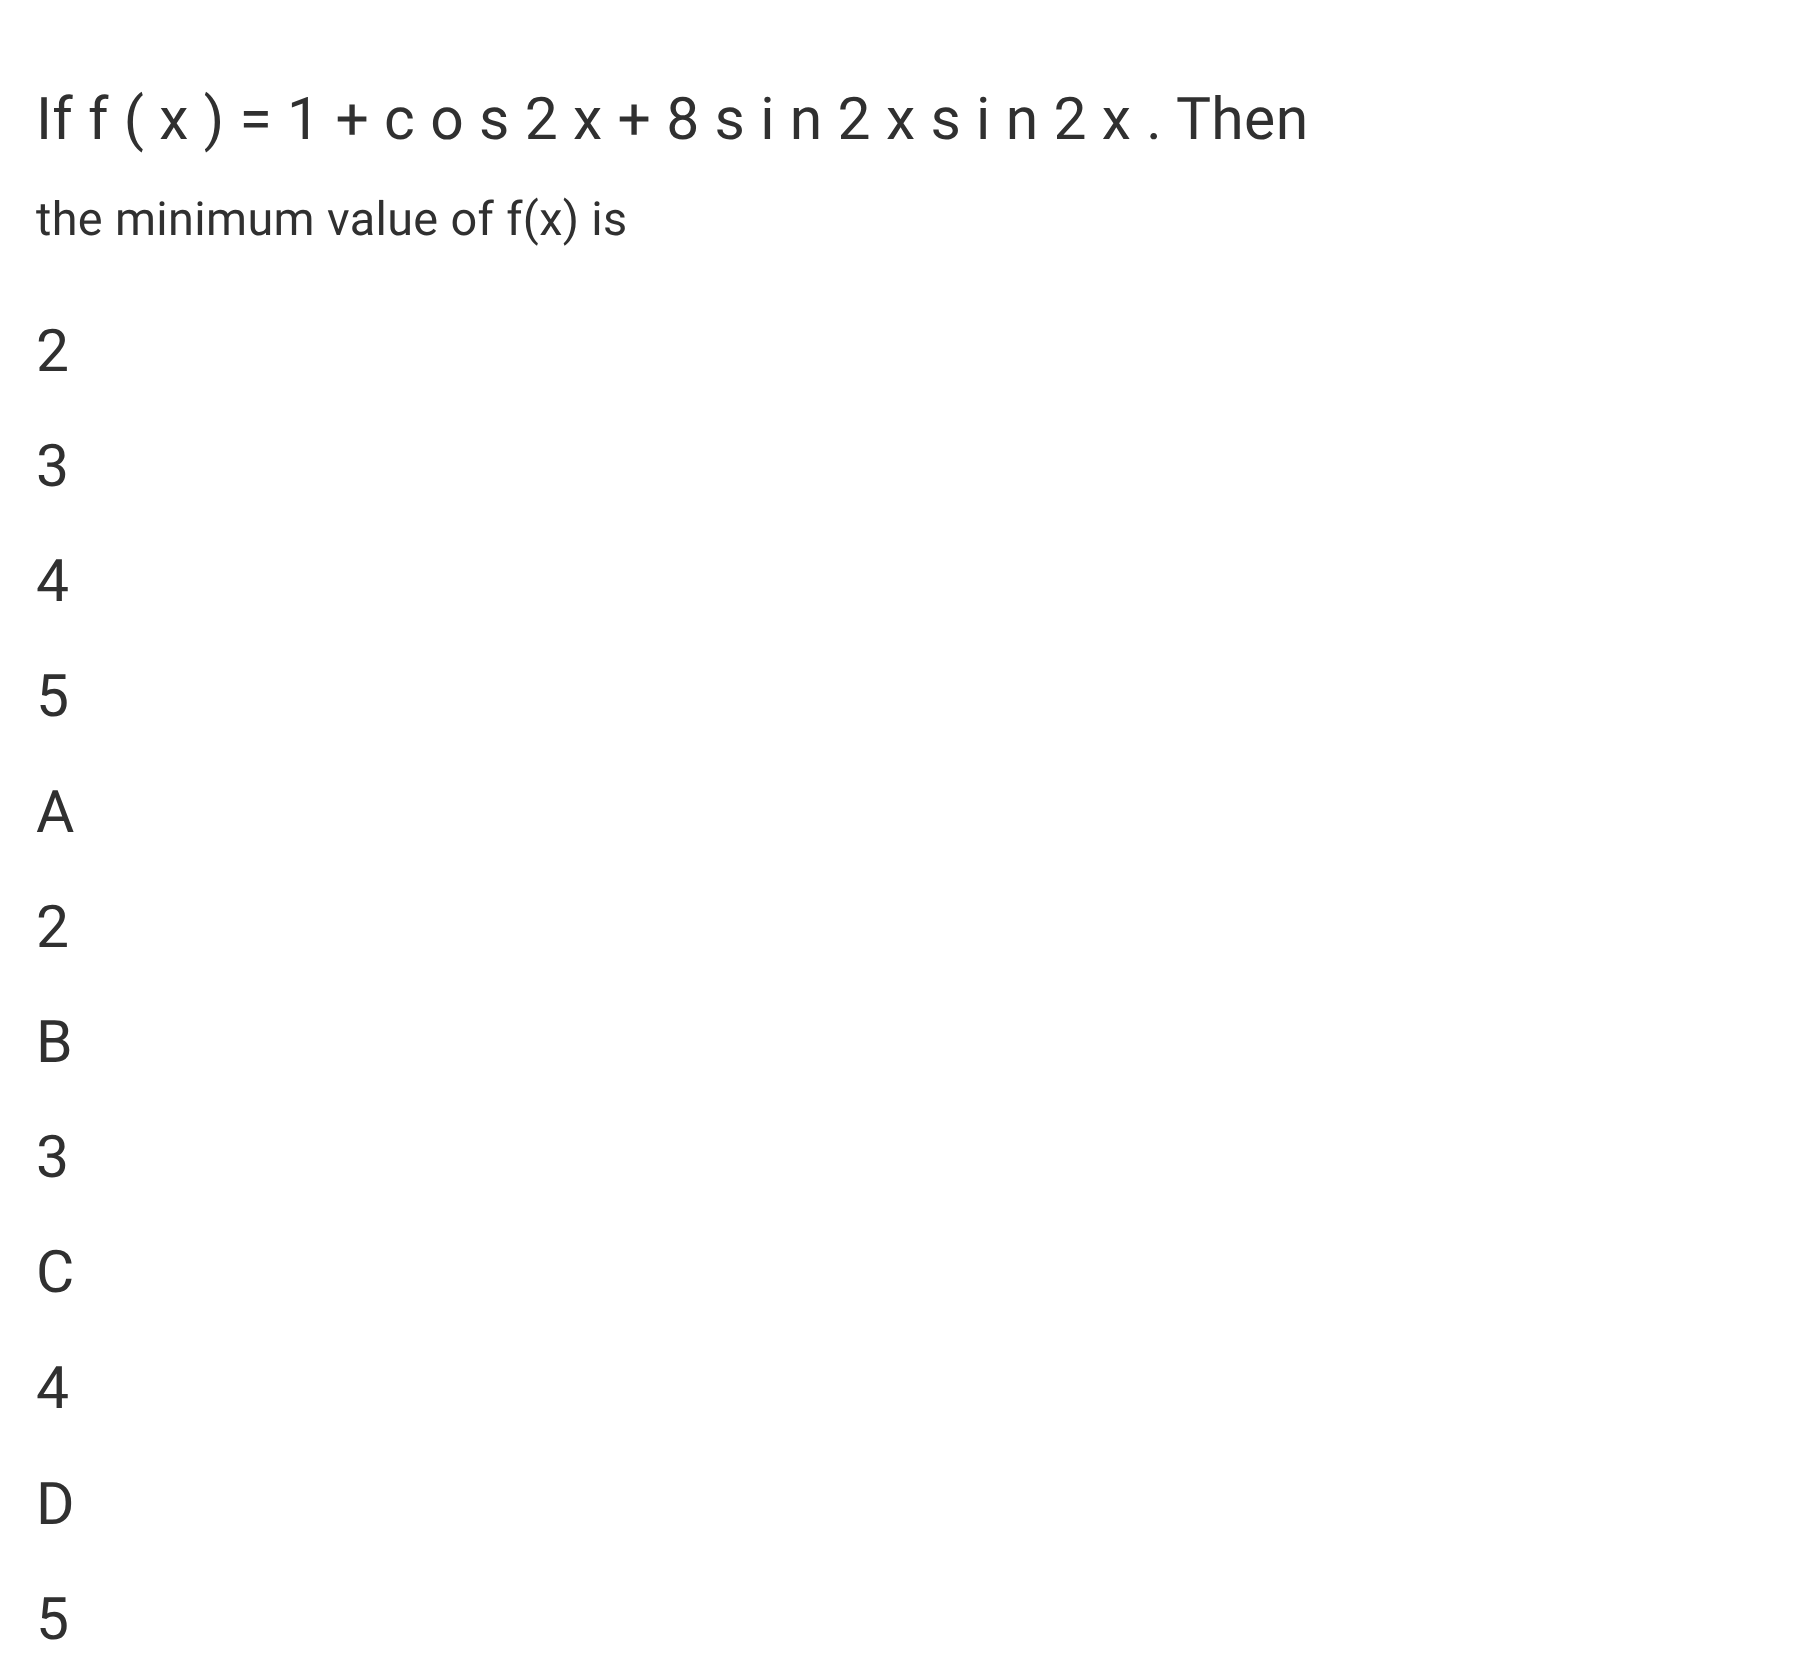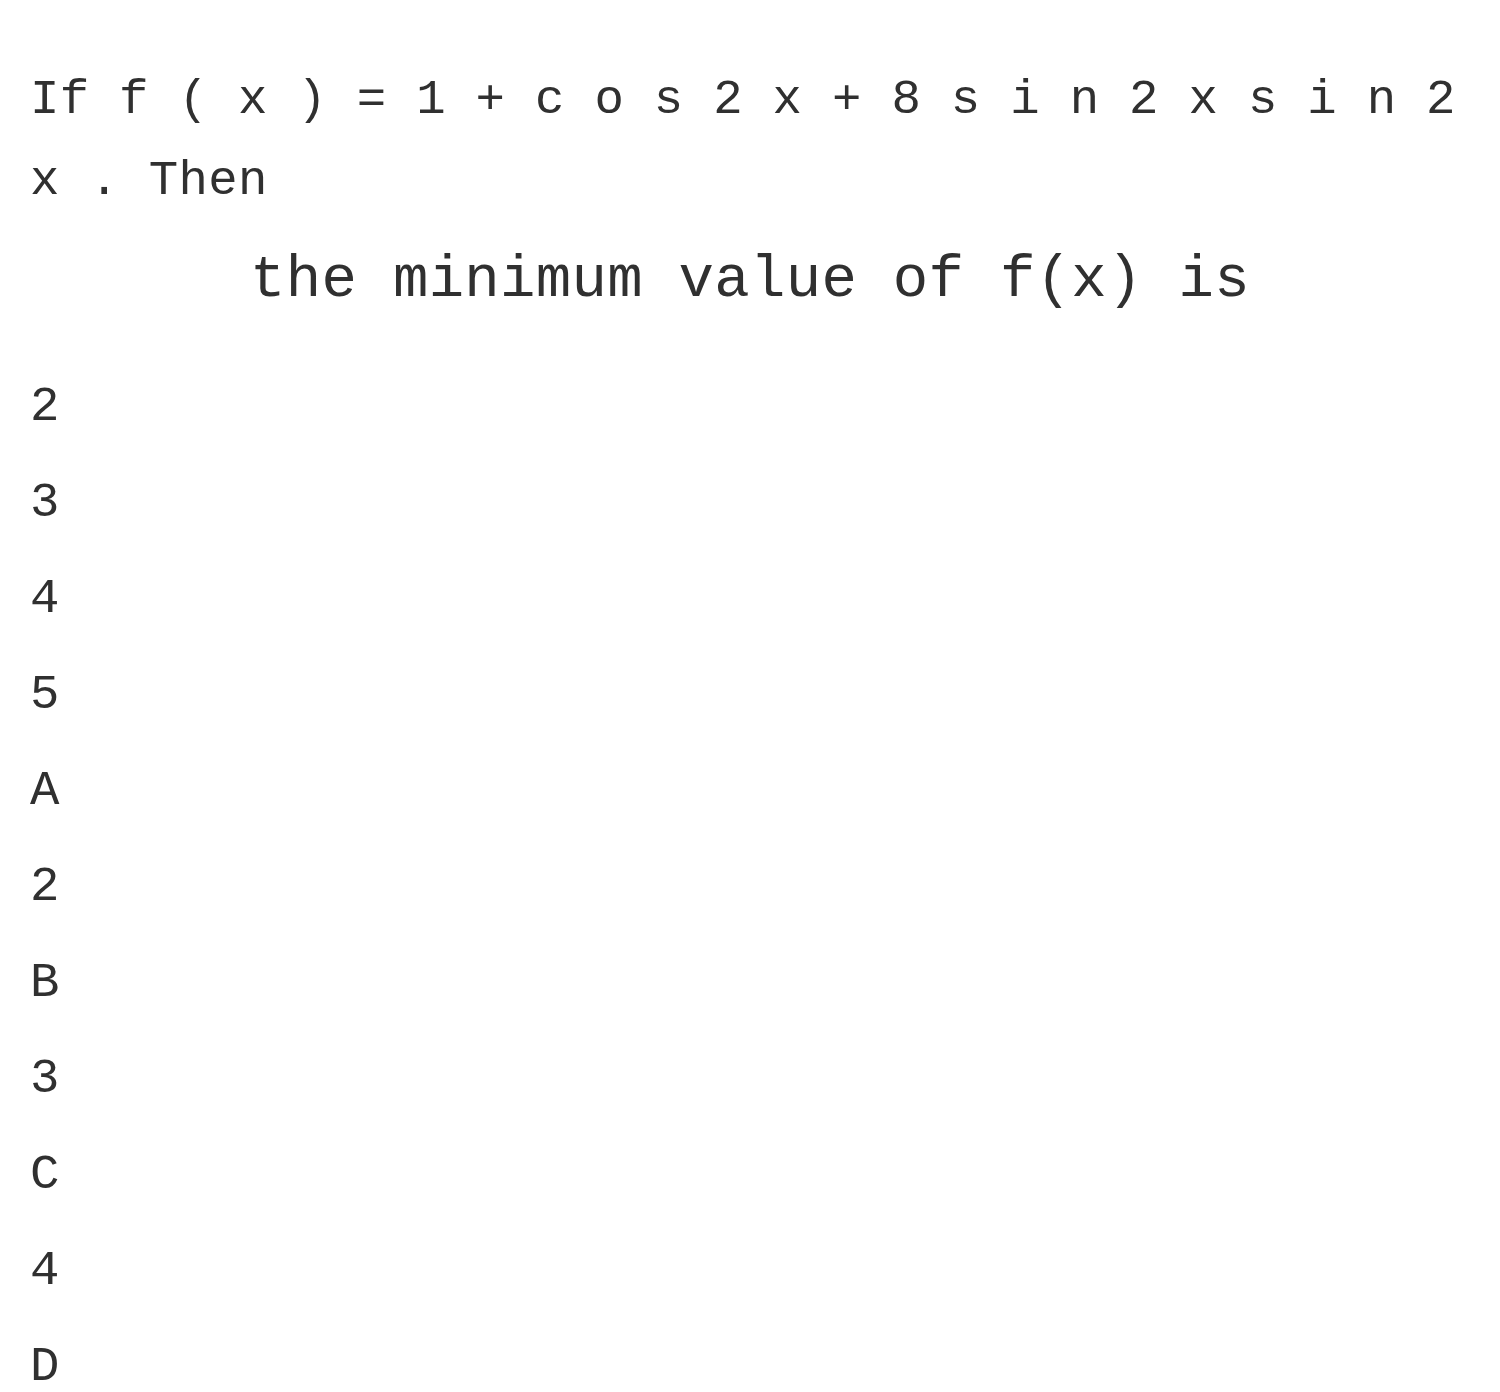--- a/index.html
+++ b/index.html
@@ -1,40 +1,38 @@
 <!DOCTYPE html>
 <html><head>
   <meta charset="utf-8">
   <style>
     * {
       margin: 0;
       padding: 0;
       box-sizing: border-box;
-      font-family: Liberation Mono, monospace;
     }
     body {
       width: 1500px;
       height: 1392px;
       background: #ffffff;
       font-family: -apple-system, BlinkMacSystemFont, "Segoe UI", Roboto, Helvetica, Arial, sans-serif;
       color: #303030;
       padding: 60px 30px 30px 30px;
     }
     .question-text {
       font-size: 49px;
       line-height: 1.65;
       letter-spacing: 0.3px;
       margin-bottom: 10px;
     }
     .question-text-line2 {
-      font-size: 59px;
+      font-size: 39px;
       line-height: 1.65;
       letter-spacing: 0.3px;
       margin-bottom: 30px;
-      text-align: center;
     }
     .option-line {
       font-size: 49px;
       line-height: 1.96;
       letter-spacing: 0.3px;
     }
   </style>
 </head>
 <body>
 

